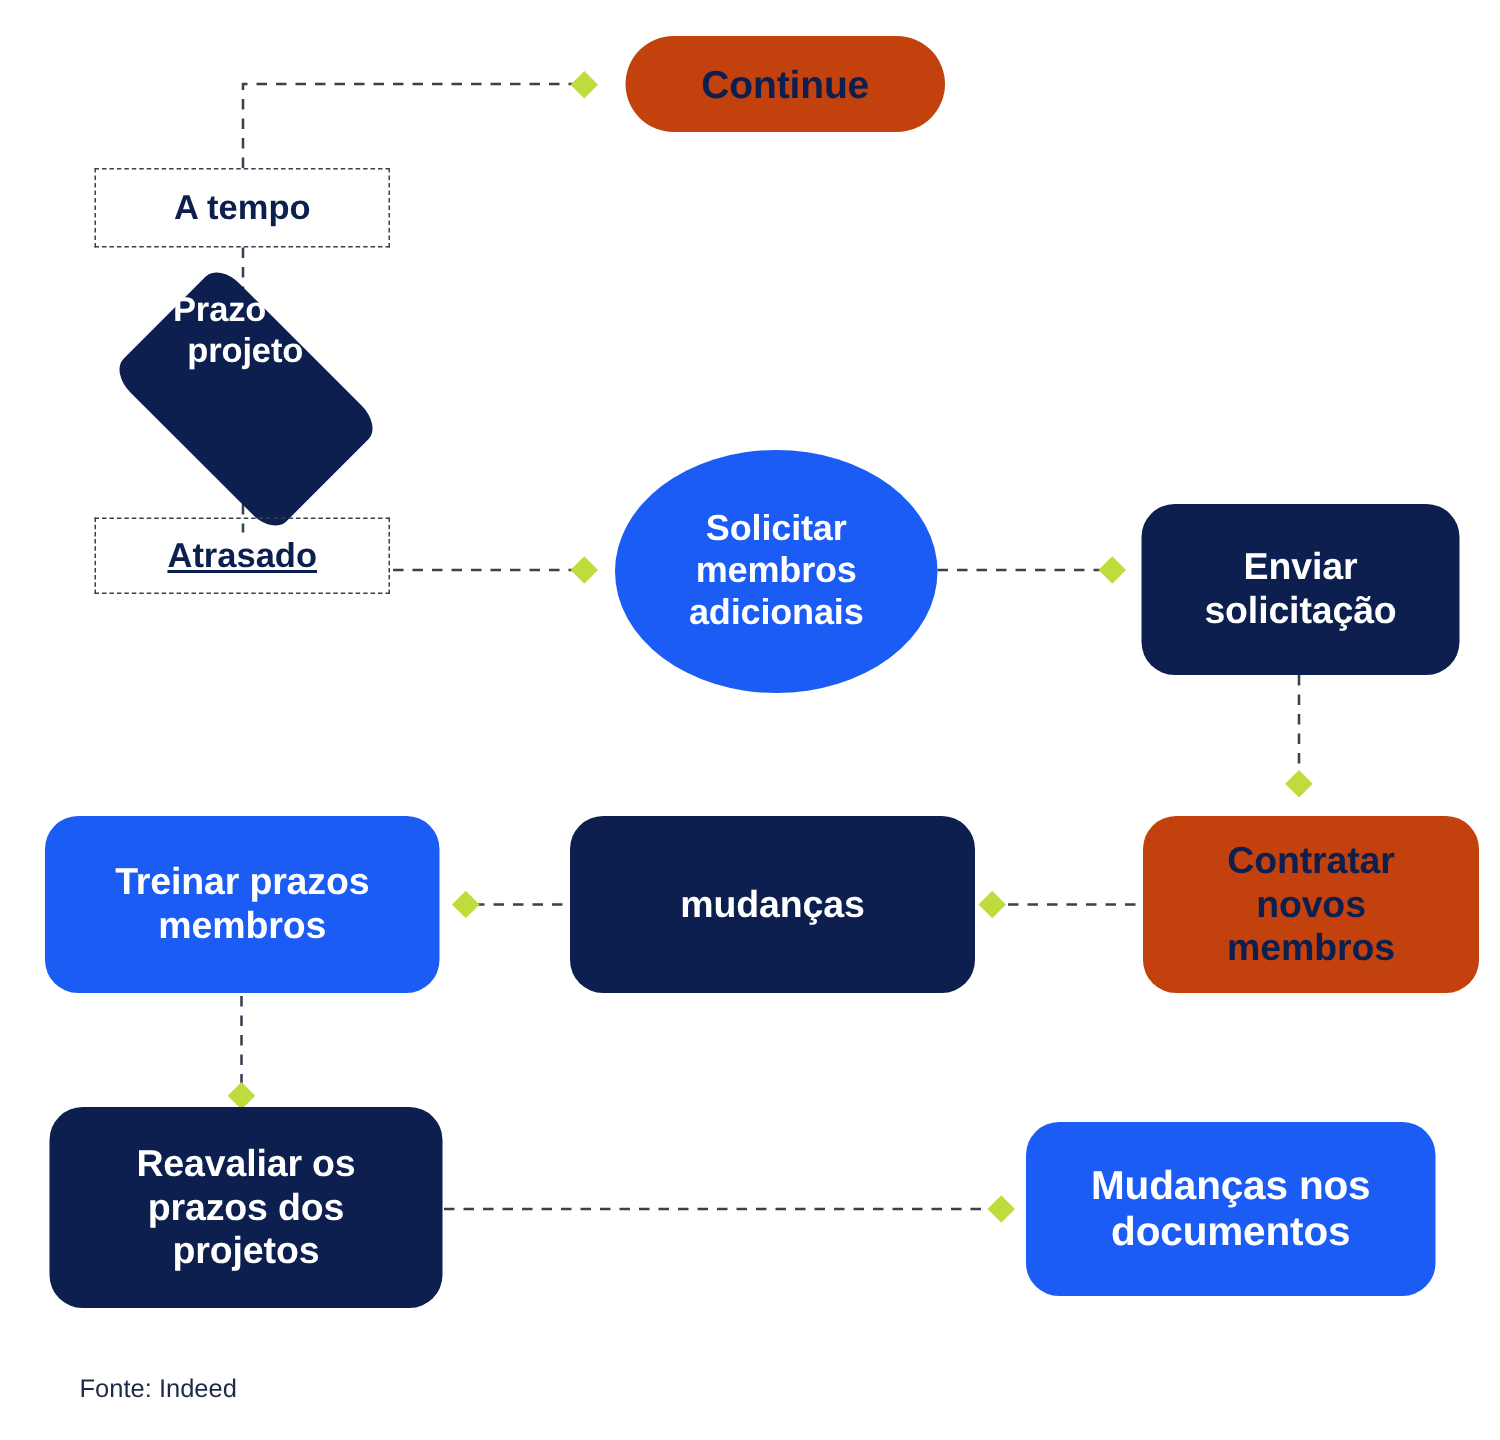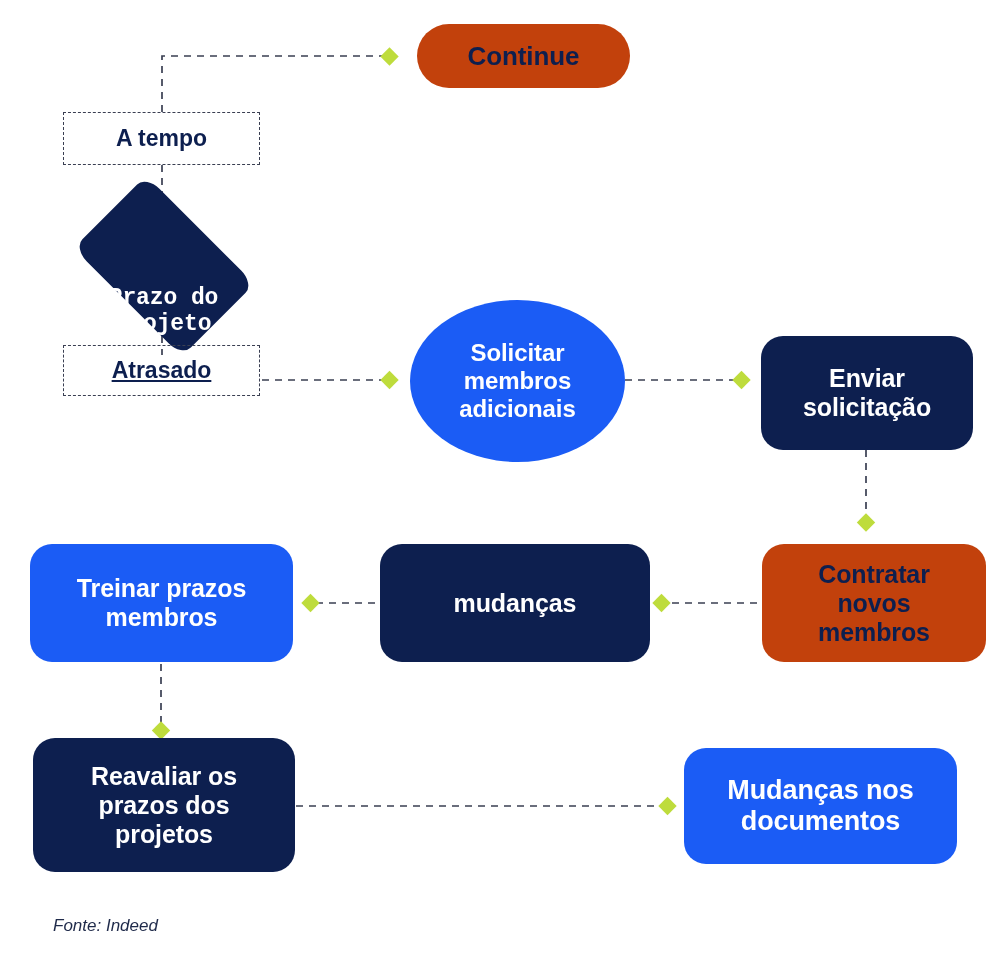--- a/index.html
+++ b/index.html
@@ -68,23 +68,22 @@
     border: 1.7px dashed #3a3f52;
     color: #0d1f4f;
     font-weight: bold;
     text-align: center;
   }
 
   
   .diamond-wrap {
     position: absolute;
     display: flex;
-    align-items: flex-end;
+    align-items: flex-start;
     justify-content: center;
-    font-family: Liberation Mono, monospace;
   }
   .diamond-shape {
     position: absolute;
     left: 50%;
     top: 50%;
     background: #0d1f4f;
     border-radius: 16px;
   }
   .diamond-label {
     position: relative;
@@ -94,21 +93,20 @@
     text-align: center;
     line-height: 1.16;
     letter-spacing: -0.1px;
   }
 
   .source-note {
     position: absolute;
     color: #1f2a4a;
     font-weight: normal;
     white-space: nowrap;
-    font-style: italic;
   }
 </style>
 </head>
 <body>
 
 <div id="canvas">
 
   <svg id="connectors" viewBox="0 0 1000 960" width="1000" height="960">
 
     <path class="conn-line" d="M 162 112 L 162 56 L 383 56"></path>

